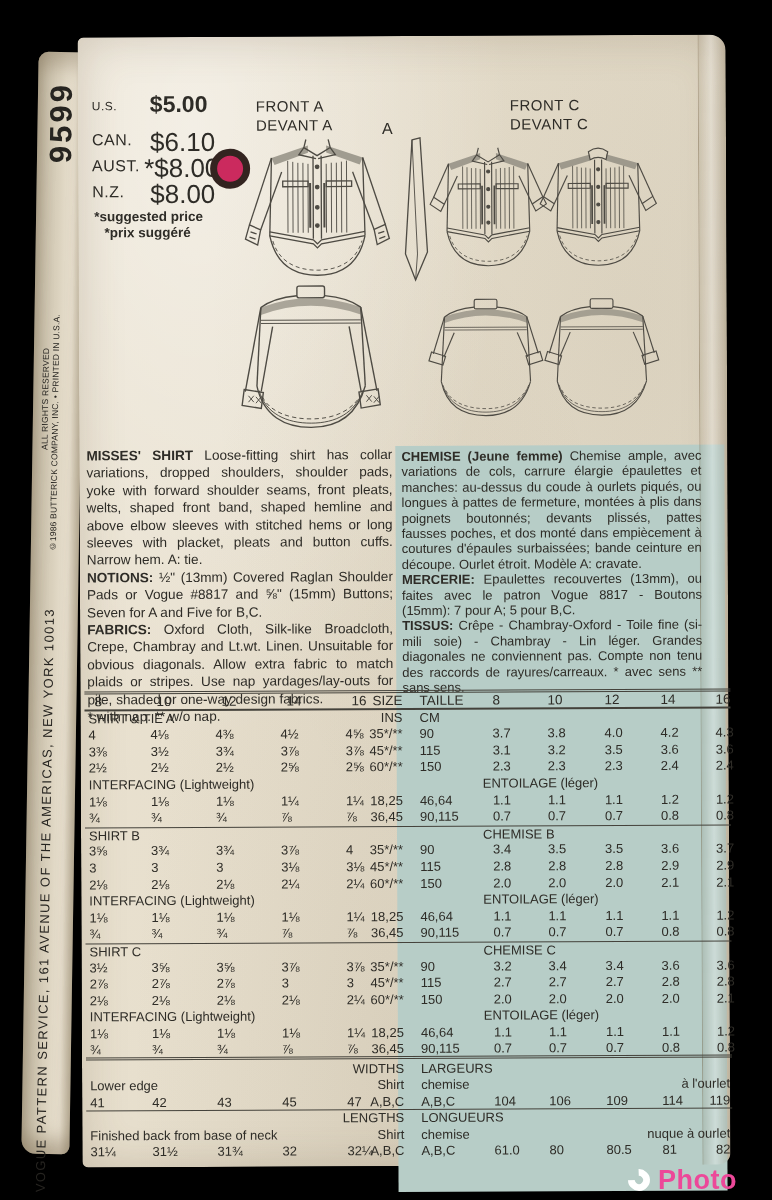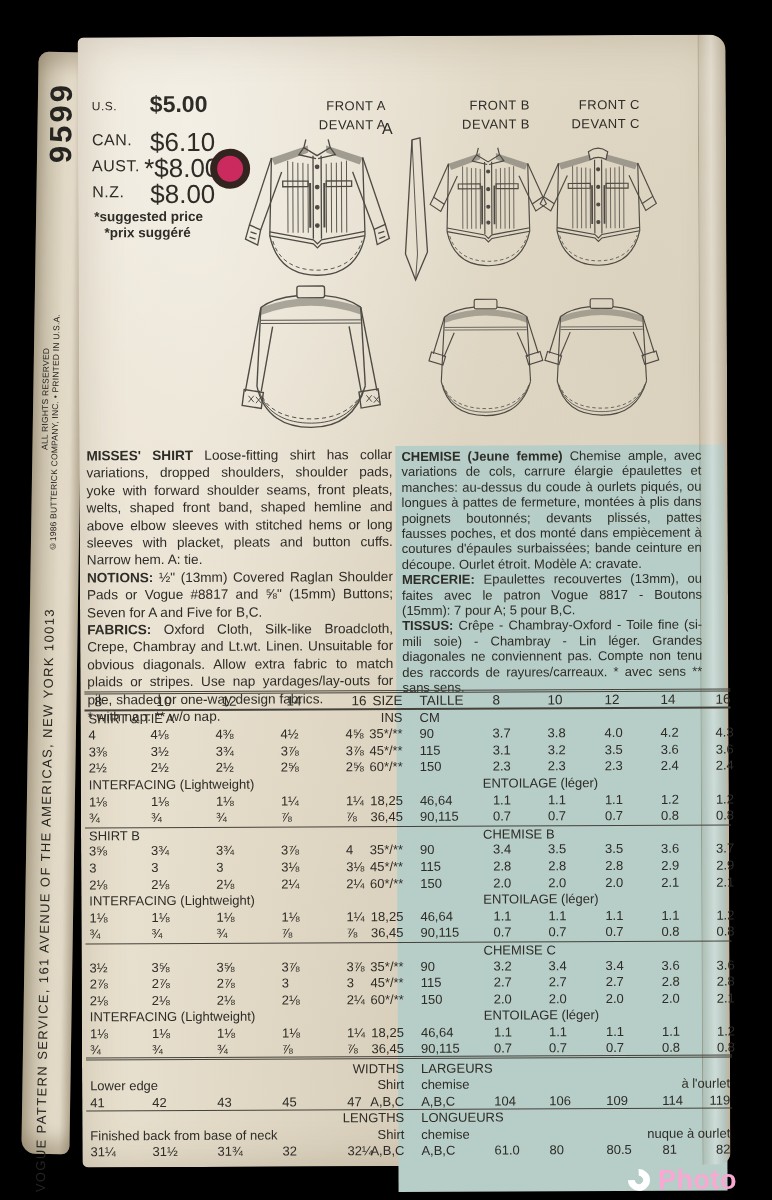--- a/index.html
+++ b/index.html
@@ -32,21 +32,21 @@
     border-left:1px solid rgba(110,90,60,.30); border-radius:0 16px 12px 0; }
   #blue-band { position:absolute; left:316px; top:410px; width:329px; height:746px; background:#b7cdc7; }
 
   
   .price-label { position:absolute; font-size:16px; letter-spacing:.5px; }
   .price-val   { position:absolute; font-size:26px; }
   #dot { position:absolute; left:132px; top:112px; width:40px; height:40px; border-radius:50%;
     background:#cb2a5e; border:7px solid #332420; }
 
   
-  .viewlbl { position:absolute; width:130px; text-align:right; font-size:13px; letter-spacing:.5px; line-height:19px; }
+  .viewlbl { position:absolute; width:130px; text-align:left; font-size:15px; letter-spacing:.5px; line-height:19px; }
 
   
   #desc-en { position:absolute; left:7px; top:410px; width:306px; font-size:13.6px; line-height:17.4px; text-align:justify; }
   #desc-fr { position:absolute; left:322px; top:413px; width:300px; font-size:13px; line-height:15.4px; text-align:justify; }
   .b { font-weight:bold; }
 
   
   #ytable { position:absolute; left:4px; top:654px; width:646px; border-top:3px double #44423b; }
   .trow { display:grid; grid-template-columns:62px 65px 65px 65px 38px 37px 63px 55px 57px 56px 55px 28px;
     height:16.6px; line-height:16.6px; font-size:13px; white-space:nowrap; }
@@ -75,21 +75,21 @@
   #btable .trow { height:16.4px; line-height:16.4px; }
   .divline { border-bottom:1.5px solid #44423b; }
 
   
   svg { position:absolute; overflow:visible; }
   .ink { stroke:#4d4a43; fill:none; stroke-width:1.3; }
 
   
   #wm { position:absolute; left:628px; top:1160px; height:40px; display:flex; align-items:center; gap:8px; }
   #wm-logo { width:22px; height:22px; border:7px solid #fff; border-left-color:transparent; border-radius:50%; transform:rotate(43deg); }
-  #wm-text { color:#f9a8d4; font-size:27px; font-weight:bold; letter-spacing:.5px; }
+  #wm-text { color:#ec4899; font-size:27px; font-weight:bold; letter-spacing:.5px; }
 </style>
 </head>
 <body>
 
 <div id="spine">
   <div id="spine-number" class="vtext">9599</div>
   <div id="spine-copy" class="vtext">©1986 BUTTERICK COMPANY, INC. • PRINTED IN U.S.A.</div>
   <div id="spine-rights" class="vtext">ALL RIGHTS RESERVED</div>
   <div id="spine-addr" class="vtext">VOGUE PATTERN SERVICE, 161 AVENUE OF THE AMERICAS, NEW YORK 10013</div>
 </div>
@@ -109,24 +109,20 @@
   <div class="abs" style="left:16px;top:172px;font-size:13.5px;font-weight:bold">*suggested price</div>
   <div class="abs" style="left:26px;top:188px;font-size:13.5px;font-weight:bold">*prix suggéré</div>
 
   <div id="dot"></div>
 
   <div class="viewlbl" style="left:178px;top:60px">
     <div>FRONT A</div>
     <div>DEVANT A</div>
   </div>
   <div class="abs" style="left:304px;top:84px;font-size:16px">A</div>
-  <div class="viewlbl" style="left:322px;top:60px">
-    <div>FRONT B</div>
-    <div>DEVANT B</div>
-  </div>
   <div class="viewlbl" style="left:432px;top:60px">
     <div>FRONT C</div>
     <div>DEVANT C</div>
   </div>
 
   <svg style="left:163px;top:96px" width="152" height="152" viewBox="0 0 150 150">
     <g class="ink">
       <path d="M66,13 L30,25 L33,32 L66,20 Z" fill="#8d897e" stroke="none" opacity=".8"></path>
       <path d="M84,13 L120,25 L117,32 L84,20 Z" fill="#8d897e" stroke="none" opacity=".8"></path>
       <path d="M64,7 L62,15 L75,23 L88,15 L86,7"></path>
@@ -500,20 +496,21 @@
             <span>36,45</span>
           </div>
           <div class="c cmv">90,115</div>
           <div class="c cmm">0.7</div>
           <div class="c cmm">0.7</div>
           <div class="c cmm">0.7</div>
           <div class="c cmm">0.8</div>
           <div class="c cmm">0.8</div>
         </div>
         <div class="trow sec-top">
+          <div class="c sp15">SHIRT C</div>
           <div class="c c6 ins">
             <span></span>
           </div>
           <div class="c c7 cmv"></div>
           <div class="c sp812">CHEMISE C</div>
         </div>
         <div class="trow">
           <div class="c cu">3½</div>
           <div class="c cu">3⅝</div>
           <div class="c cu">3⅝</div>

